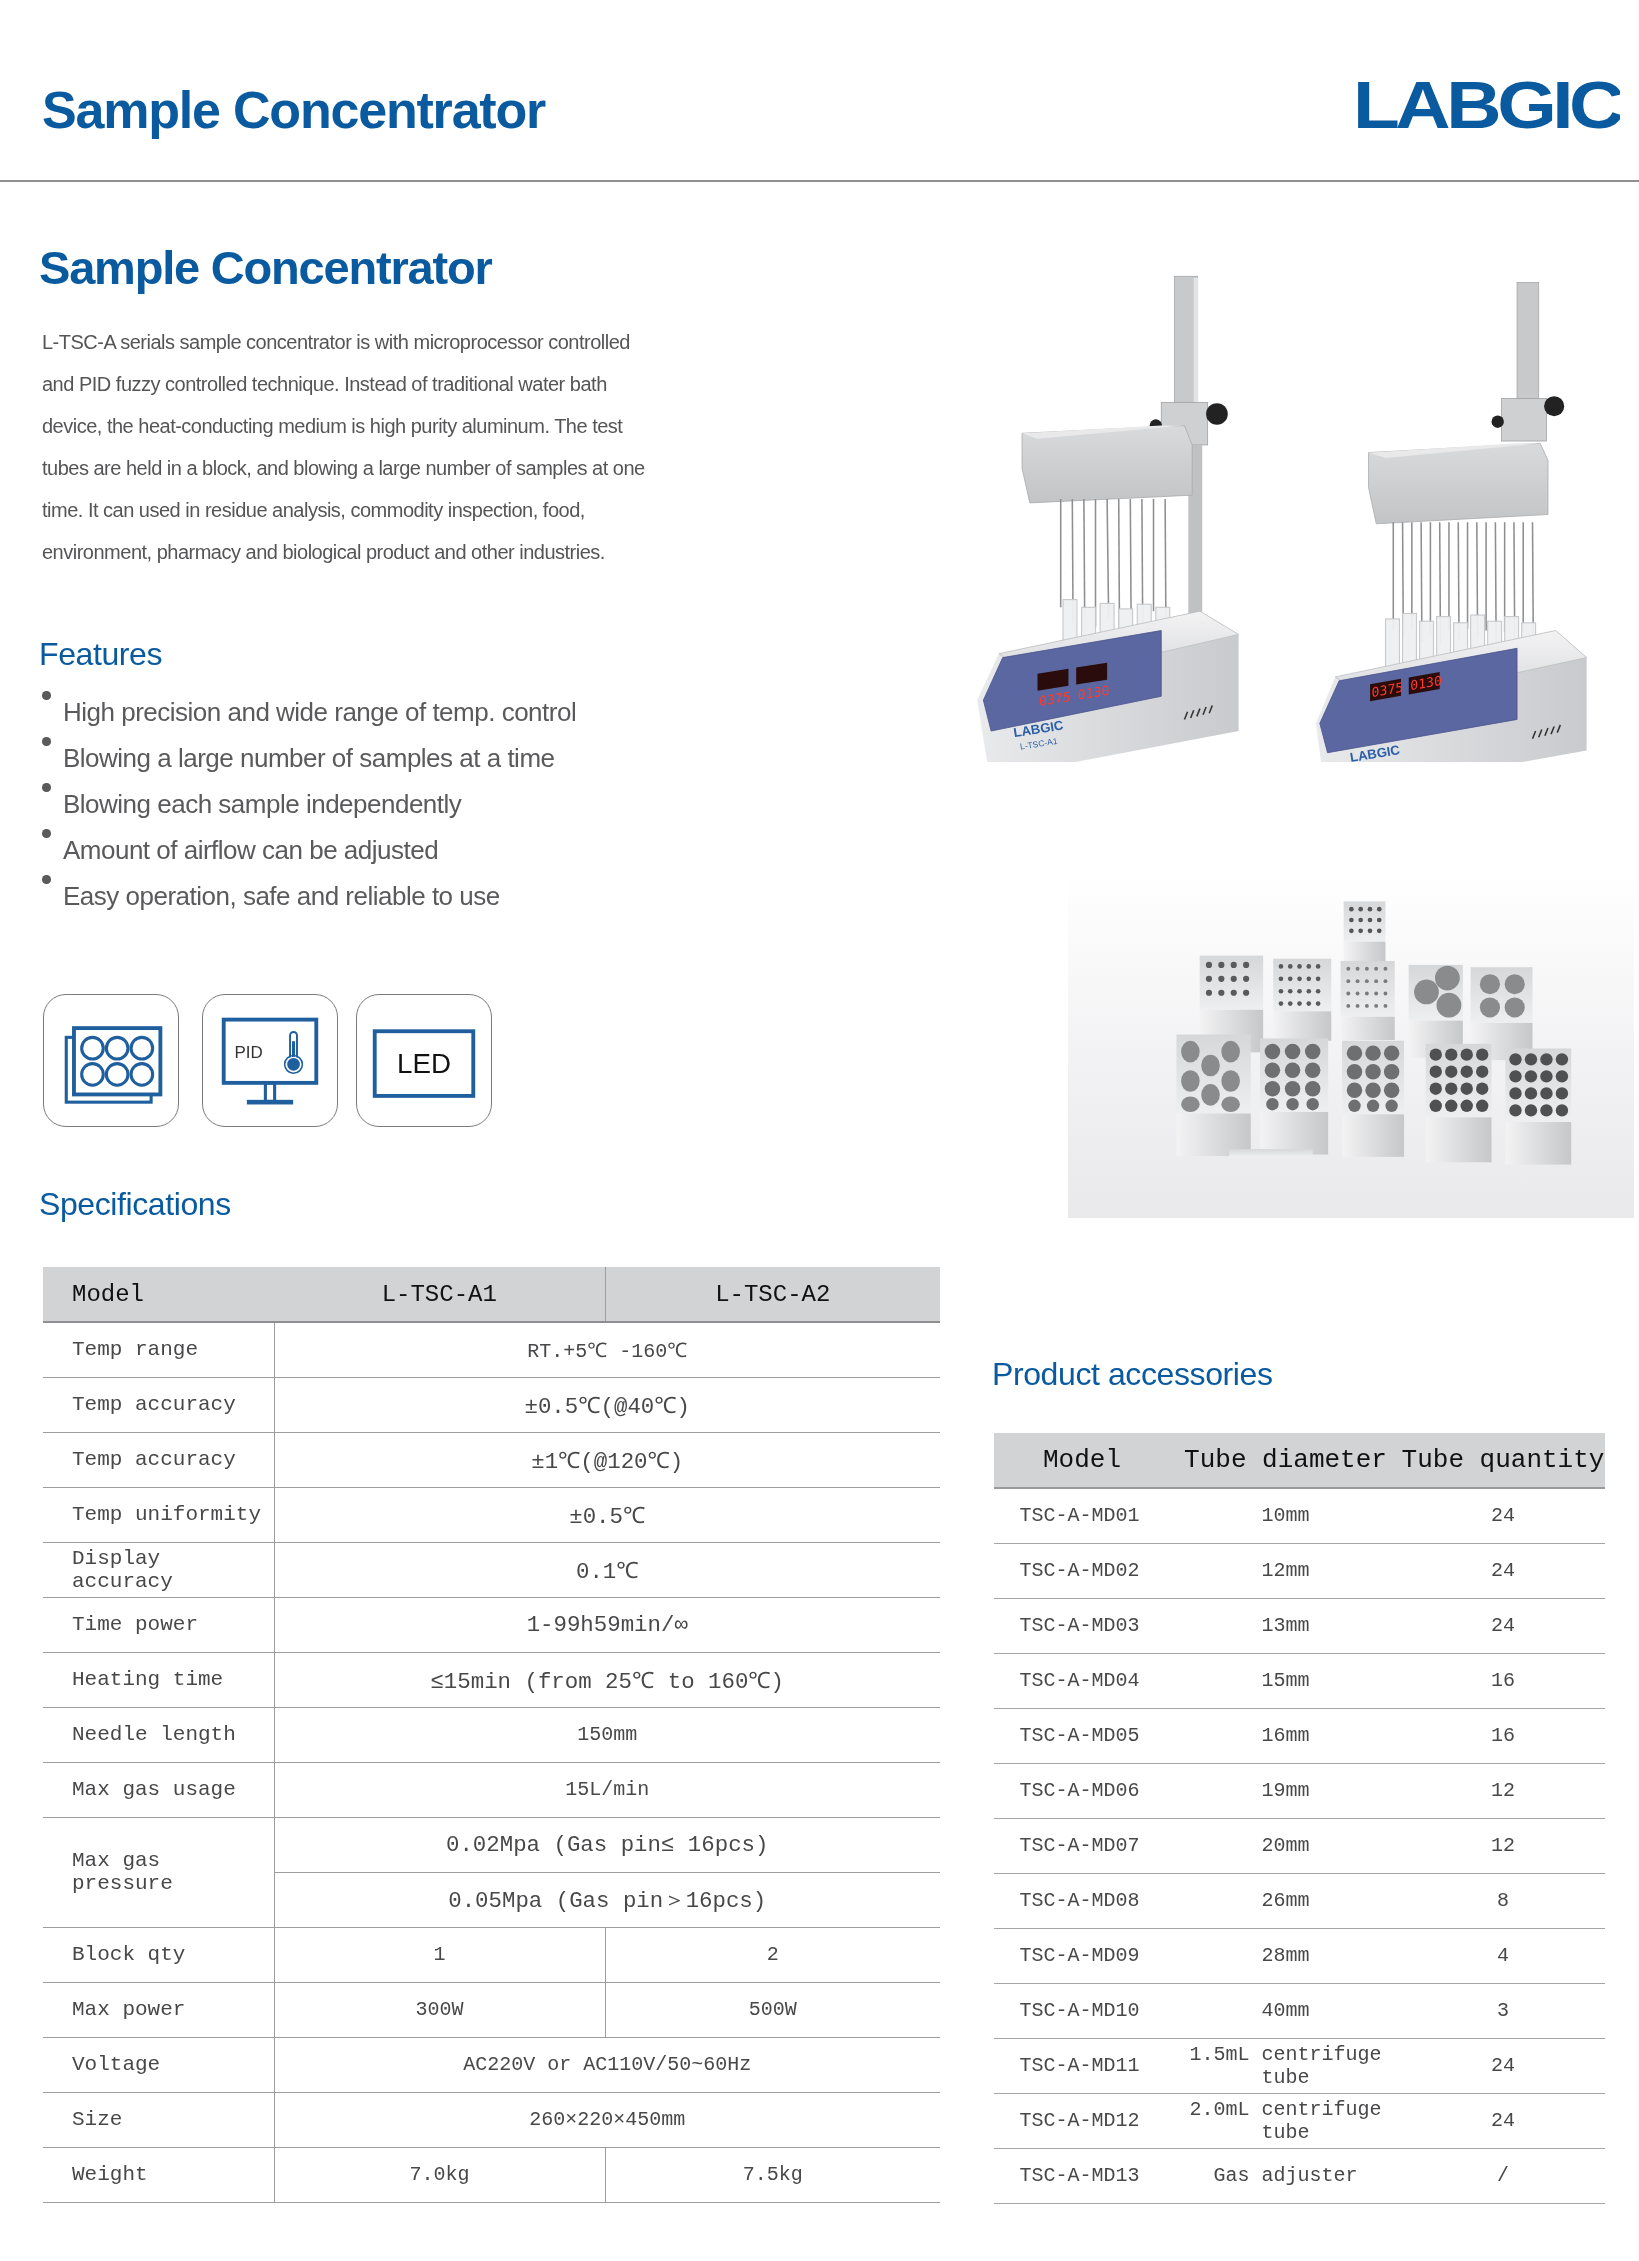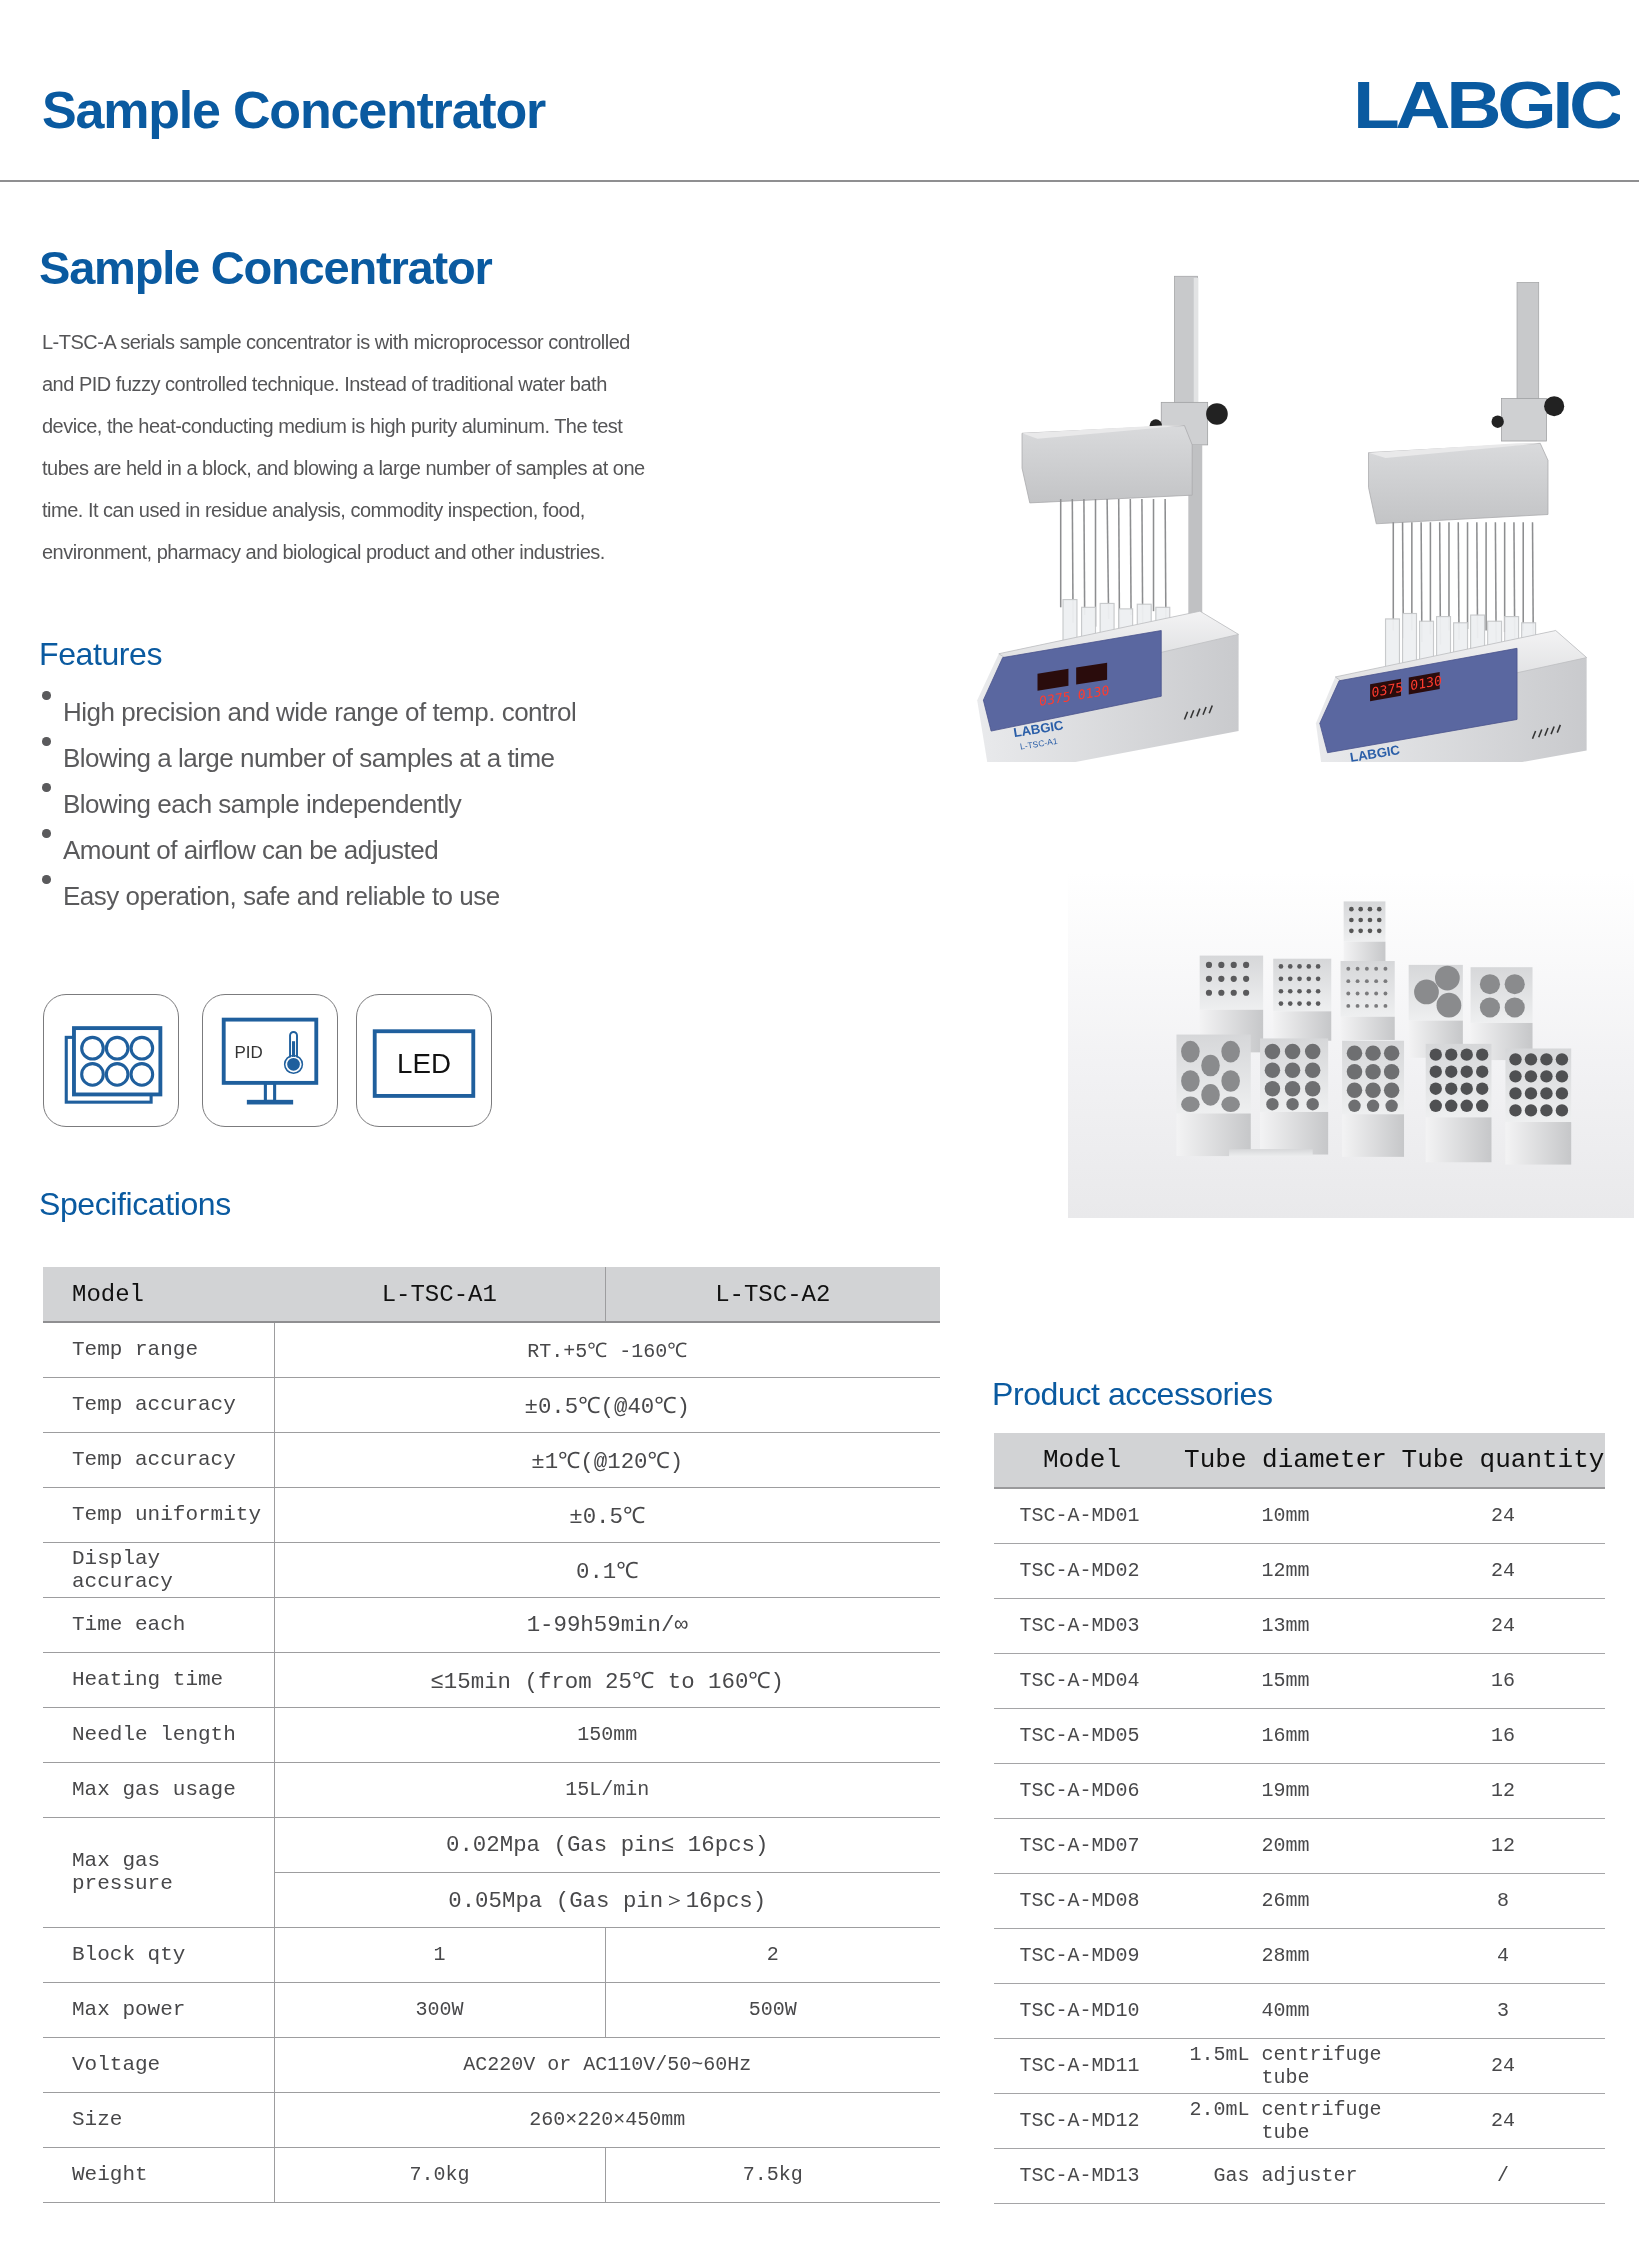--- a/index.html
+++ b/index.html
@@ -30,21 +30,21 @@
   .spec-table { position: absolute; left: 43px; top: 1267px; width: 897px; }
   .spec-table th, .spec-table td { height: 55px; border-bottom: 1.5px solid #9d9d9f; font-weight: normal; }
   .spec-table thead th { background: #d2d3d5; color: #111; font-size: 24px; border-bottom: 2.3px solid #8f8f91; }
   .spec-table thead th.c0 { text-align: left; padding-left: 29px; width: 231px; }
   .spec-table thead th.c1 { width: 331px; border-right: 0.8px solid #9d9d9f; }
   .spec-table td { font-size: 20px; color: #48484a; text-align: center; }
   .spec-table td.label { text-align: left; padding-left: 29px; border-right: 1.5px solid #9d9d9f; font-size: 21px; }
   .spec-table td.split { border-right: 0.8px solid #9d9d9f; }
   .spec-table td.val-lg { font-size: 22.4px; }
 
-  .acc-h { left: 992px; top: 1356px; margin-top: 20px; }
+  .acc-h { left: 992px; top: 1356px; }
   .acc-table { position: absolute; left: 994px; top: 1433px; width: 611px; }
   .acc-table th, .acc-table td { height: 55px; font-weight: normal; border-bottom: 1.5px solid #a5a5a7; }
   .acc-table thead th { background: #d2d3d5; color: #111; font-size: 26px; border-bottom: 2.3px solid #9a9a9c; }
   .acc-table td { font-size: 20px; color: #48484a; text-align: center; }
   .acc-table td.m { text-align: left; padding-left: 25.5px; }
   .acc-table .w0 { width: 176px; }
   .acc-table .w1 { width: 231px; }
   .acc-table .w2 { width: 204px; }
 
   .photo-devices { left: 929px; top: 267px; width: 712px; height: 495px; }
@@ -148,21 +148,21 @@
       </tr>
     <tr>
         <td class="label">Temp uniformity</td>
         <td colspan="2" class="val-lg">±0.5℃</td>
       </tr>
     <tr>
         <td class="label">Display accuracy</td>
         <td colspan="2" class="val-lg">0.1℃</td>
       </tr>
     <tr>
-        <td class="label">Time each</td>
+        <td class="label">Time power</td>
         <td colspan="2" class="val-lg">1-99h59min/∞</td>
       </tr>
     <tr>
         <td class="label">Heating time</td>
         <td colspan="2" class="val-lg">≤15min (from 25℃ to 160℃)</td>
       </tr>
     <tr>
         <td class="label">Needle length</td>
         <td colspan="2">150mm</td>
       </tr>

